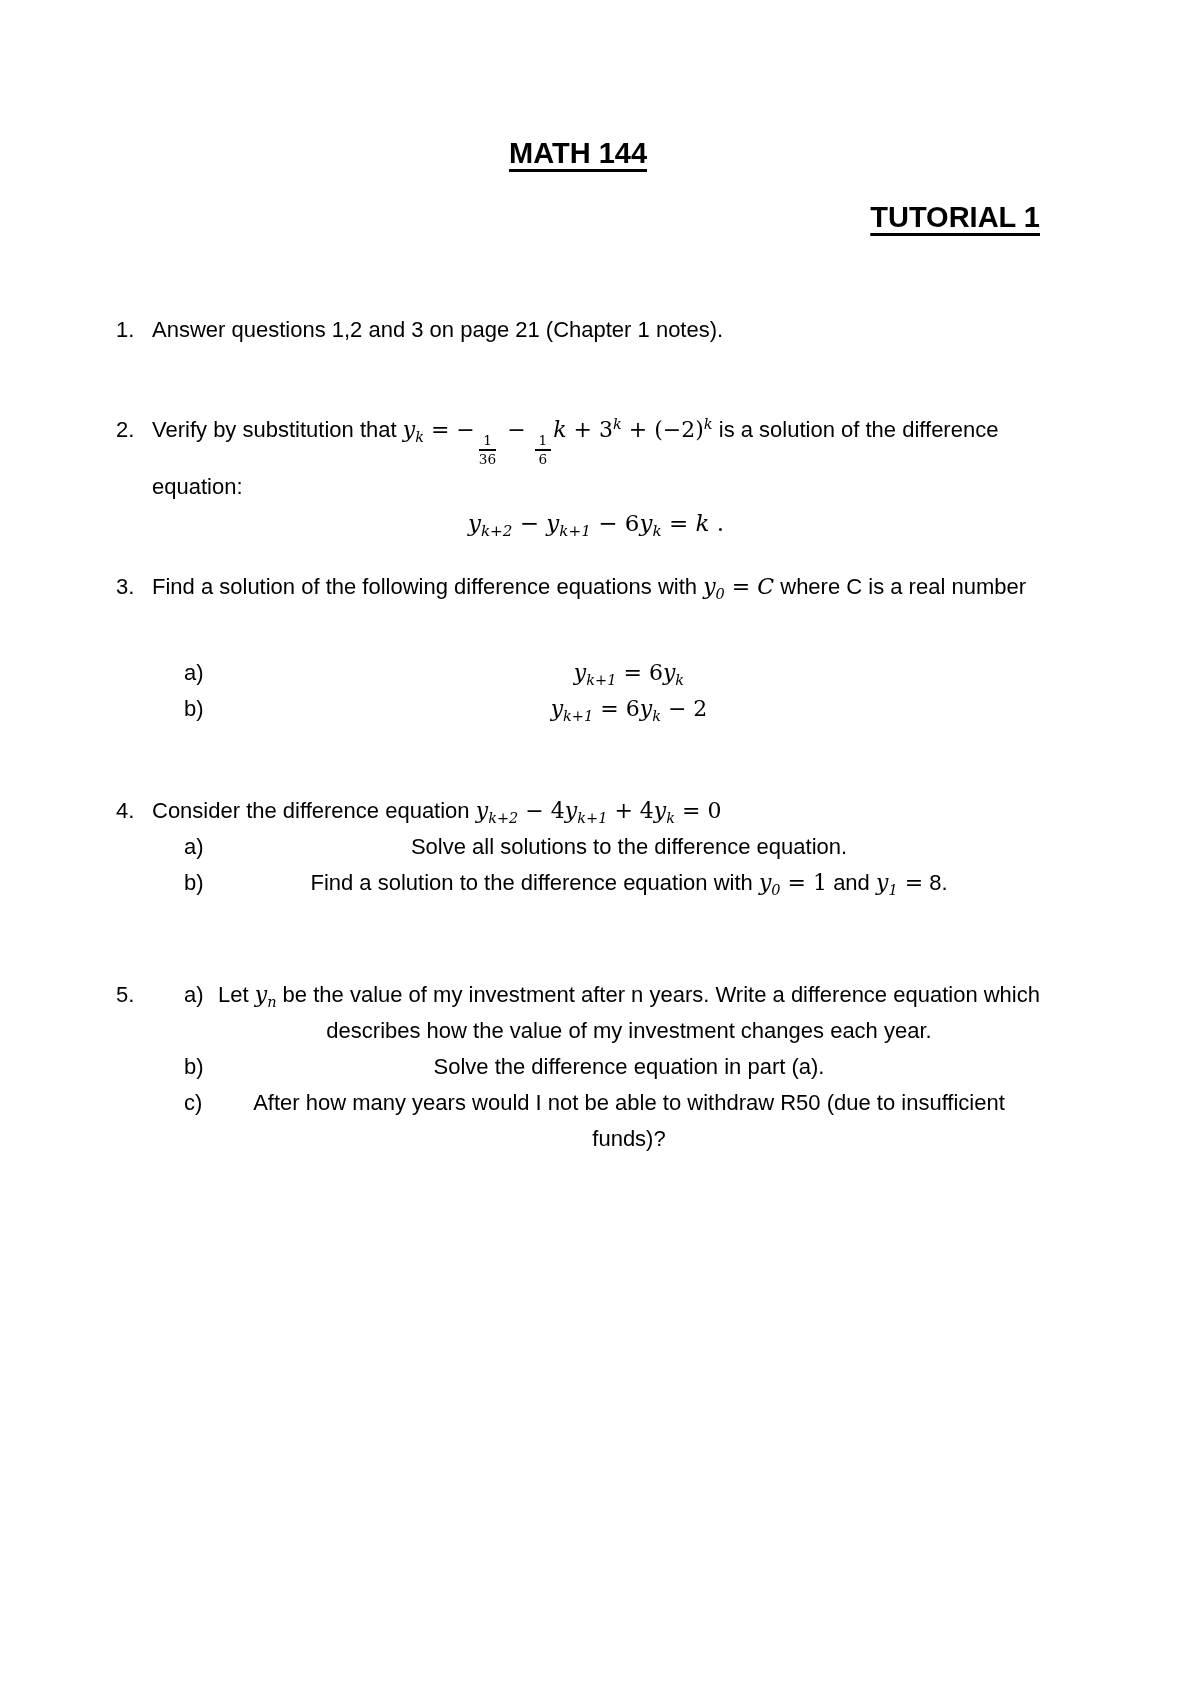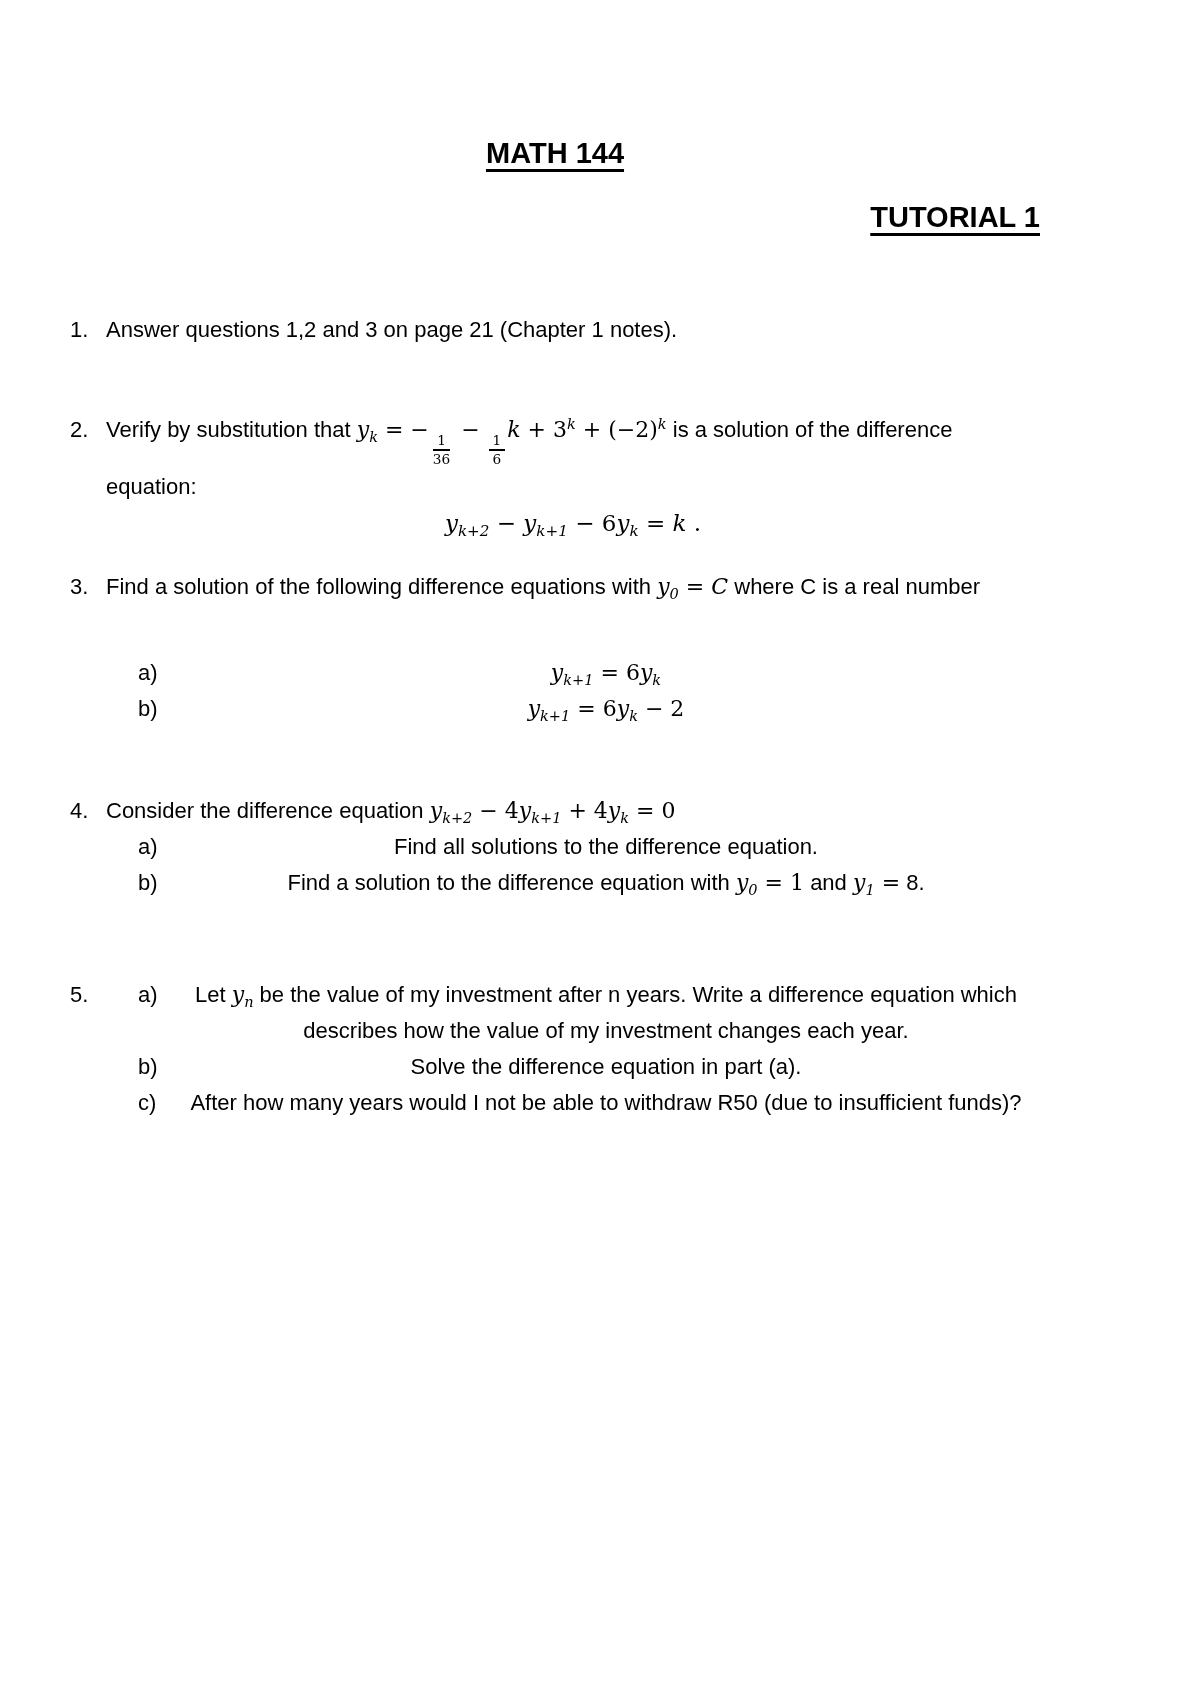--- a/index.html
+++ b/index.html
@@ -6,21 +6,21 @@
   body {
     width: 1200px;
     height: 1696px;
     background: #ffffff;
     color: #000000;
     font-family: "Liberation Sans", sans-serif;
     font-size: 22px;
     line-height: 36px;
     -webkit-font-smoothing: antialiased;
   }
-  .page { padding: 136px 160px 0 70px; box-sizing: border-box; }
+  .page { padding: 136px 160px 0 116px; box-sizing: border-box; }
 
   
   .title-block { text-align: center; }
   .doc-title {
     display: inline-block;
     font-weight: bold;
     font-size: 29px;
     line-height: 34px;
     text-decoration: underline;
     text-decoration-thickness: 2.5px;
@@ -117,21 +117,21 @@
     </div>
   </div>
 
   <div class="question q4">
     <div class="qnum">4.</div>
     <div class="qbody">
       <div>Consider the difference equation <span class="math"><span class="i">y</span><sub>k+2</sub><span class="r"> − 4</span><span class="i">y</span><sub>k+1</sub><span class="r"> + 4</span><span class="i">y</span><sub>k</sub><span class="r"> = 0</span></span></div>
       <div class="subitems">
         <div class="subitem">
           <div class="slabel">a)</div>
-          <div class="sbody">Find all solutions to the difference equation.</div>
+          <div class="sbody">Solve all solutions to the difference equation.</div>
         </div>
         <div class="subitem">
           <div class="slabel">b)</div>
           <div class="sbody">Find a solution to the difference equation with <span class="math"><span class="i">y</span><sub>0</sub><span class="r"> = 1</span></span> and <span class="math"><span class="i">y</span><sub>1</sub><span class="r"> =</span></span> 8.</div>
         </div>
       </div>
     </div>
   </div>
 
   <div class="question q5">

